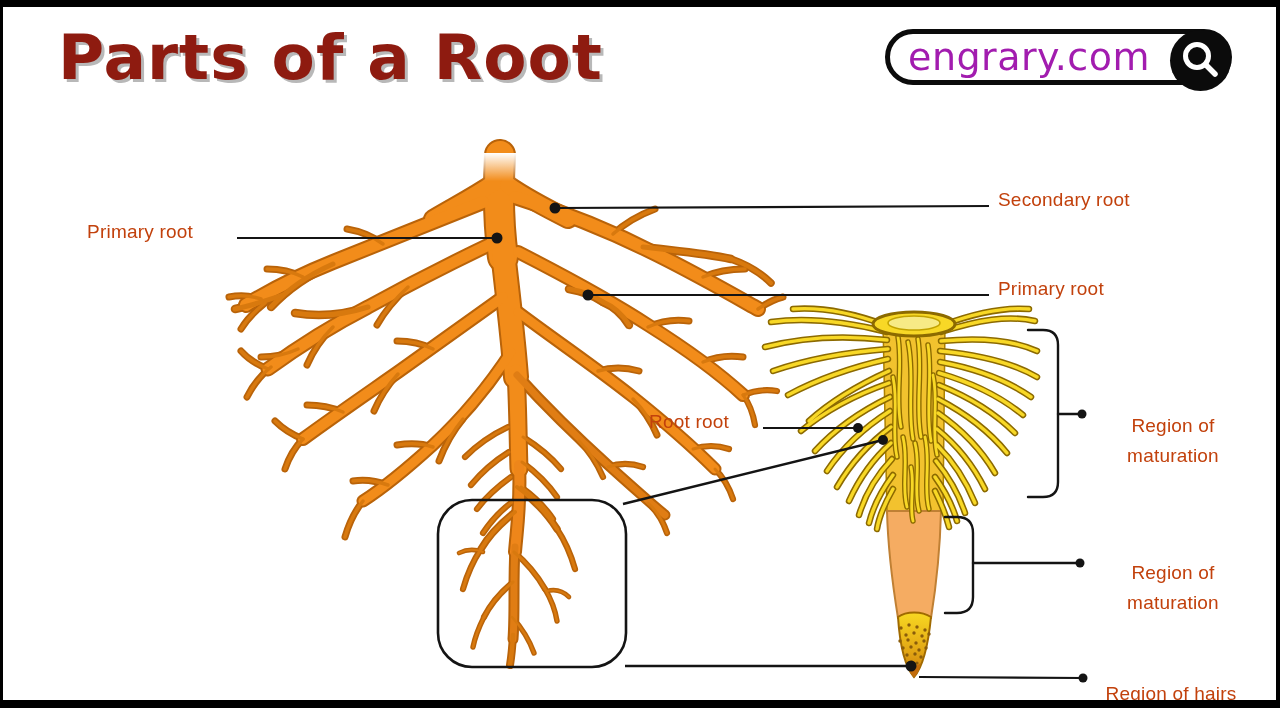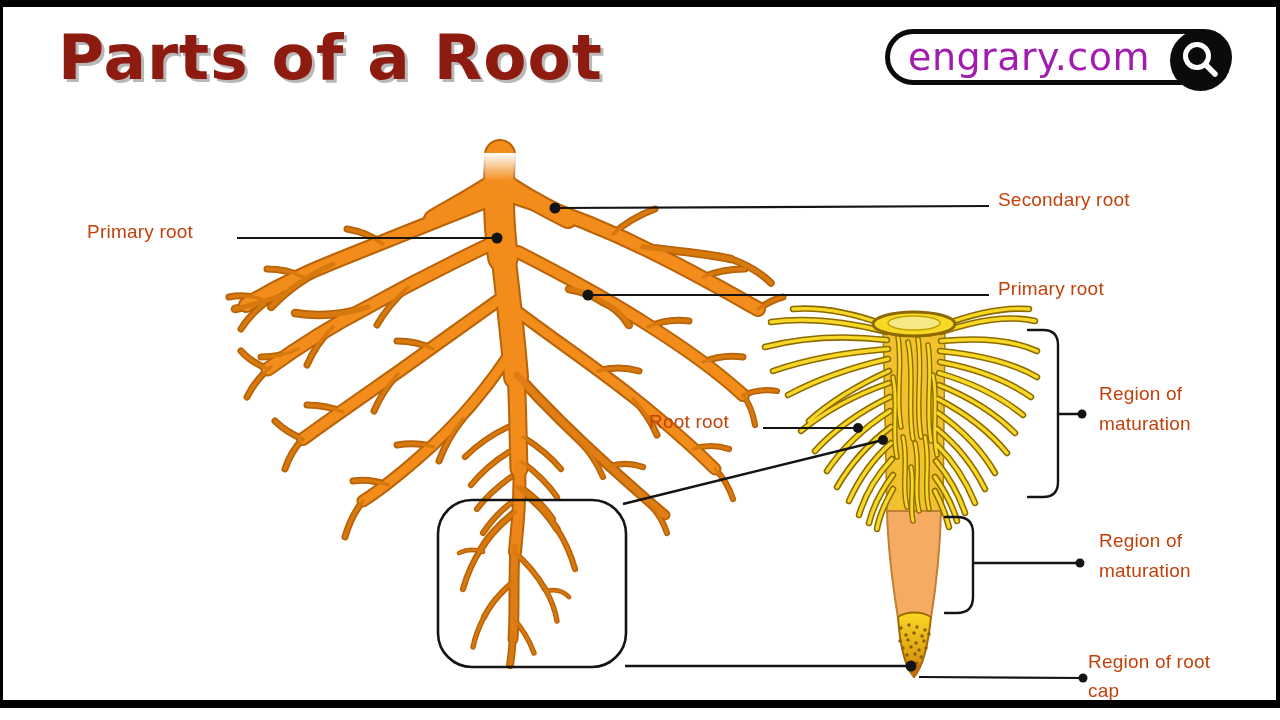--- a/index.html
+++ b/index.html
@@ -12,21 +12,21 @@
     font-weight:bold;font-size:63px;letter-spacing:1px;color:#8E1B10;
     text-shadow:3px 3px 0 rgba(125,125,125,.55);white-space:nowrap;}
   .brand-pill{position:absolute;left:882px;top:22px;width:347px;height:56px;
     border:5px solid #0b0b0b;border-radius:34px;box-sizing:border-box;background:#fff;}
   .brand-text{position:absolute;left:18px;top:1px;font-family:"DejaVu Sans",sans-serif;
     font-size:38px;color:#a21caf;letter-spacing:.5px;white-space:nowrap;}
   .brand-circle{position:absolute;right:-4px;top:-4px;width:61px;height:61px;
     border-radius:50%;background:#0b0b0b;}
   .lbl{position:absolute;font-size:19px;color:#c2410c;letter-spacing:.2px;
     line-height:29px;white-space:nowrap;}
-  .lbl.center{text-align:left;white-space:normal;}
+  .lbl.center{text-align:center;white-space:normal;margin-top:32px;}
   .lbl.right{text-align:center;}
 </style>
 </head>
 <body>
 
 <div id="stage">
 
   <div class="title">Parts of a Root</div>
 
   <div class="brand-pill">
@@ -345,17 +345,17 @@
 
   <div class="lbl center" style="left:1096px;top:372px;width:148px;line-height:30px;">
     <span>Region of</span><br>
     <span>maturation</span>
   </div>
   <div class="lbl center" style="left:1096px;top:519px;width:148px;line-height:30px;">
     <span>Region of</span><br>
     <span>maturation</span>
   </div>
   <div class="lbl center" style="left:1085px;top:640px;width:166px;line-height:29px;">
-    <span>Region of root</span><br>
+    <span>Region of hairs</span><br>
     <span>cap</span>
   </div>
 
 </div>
 
 </body></html>

